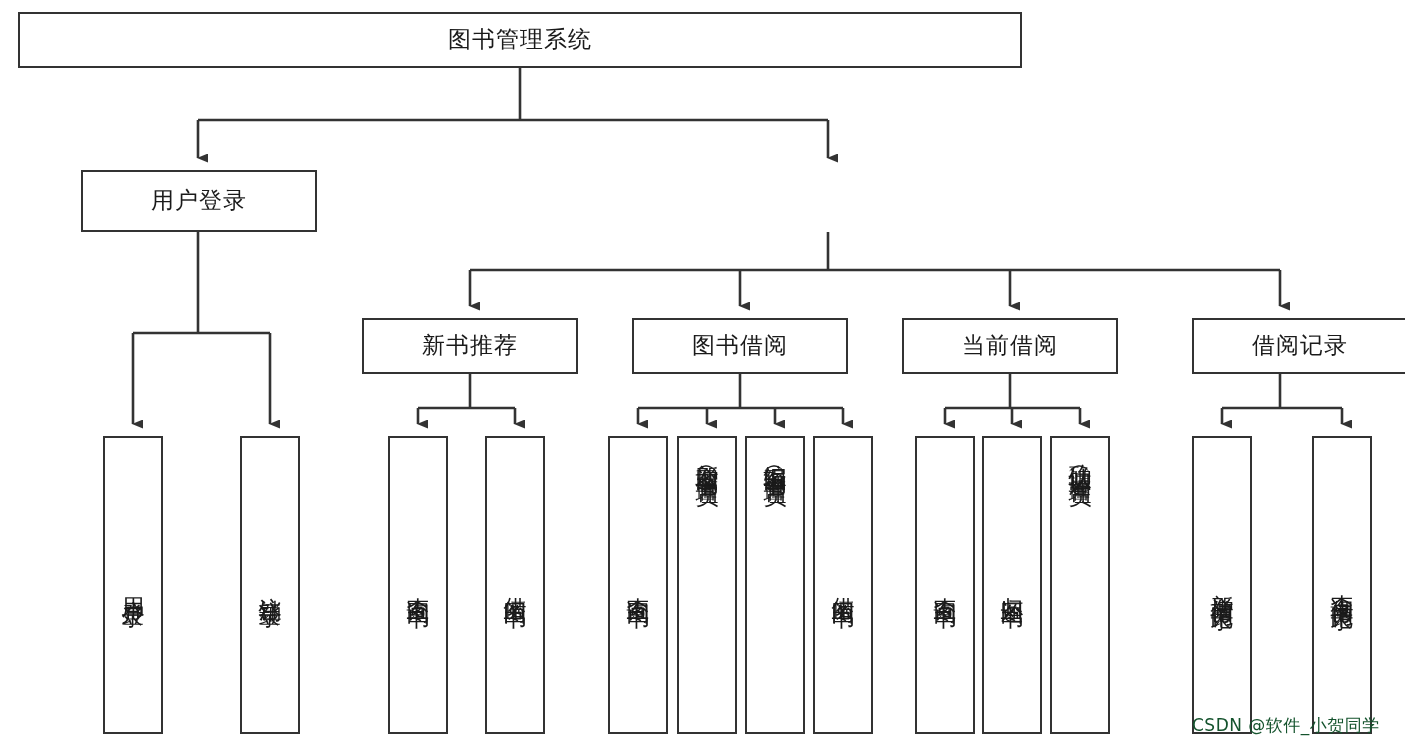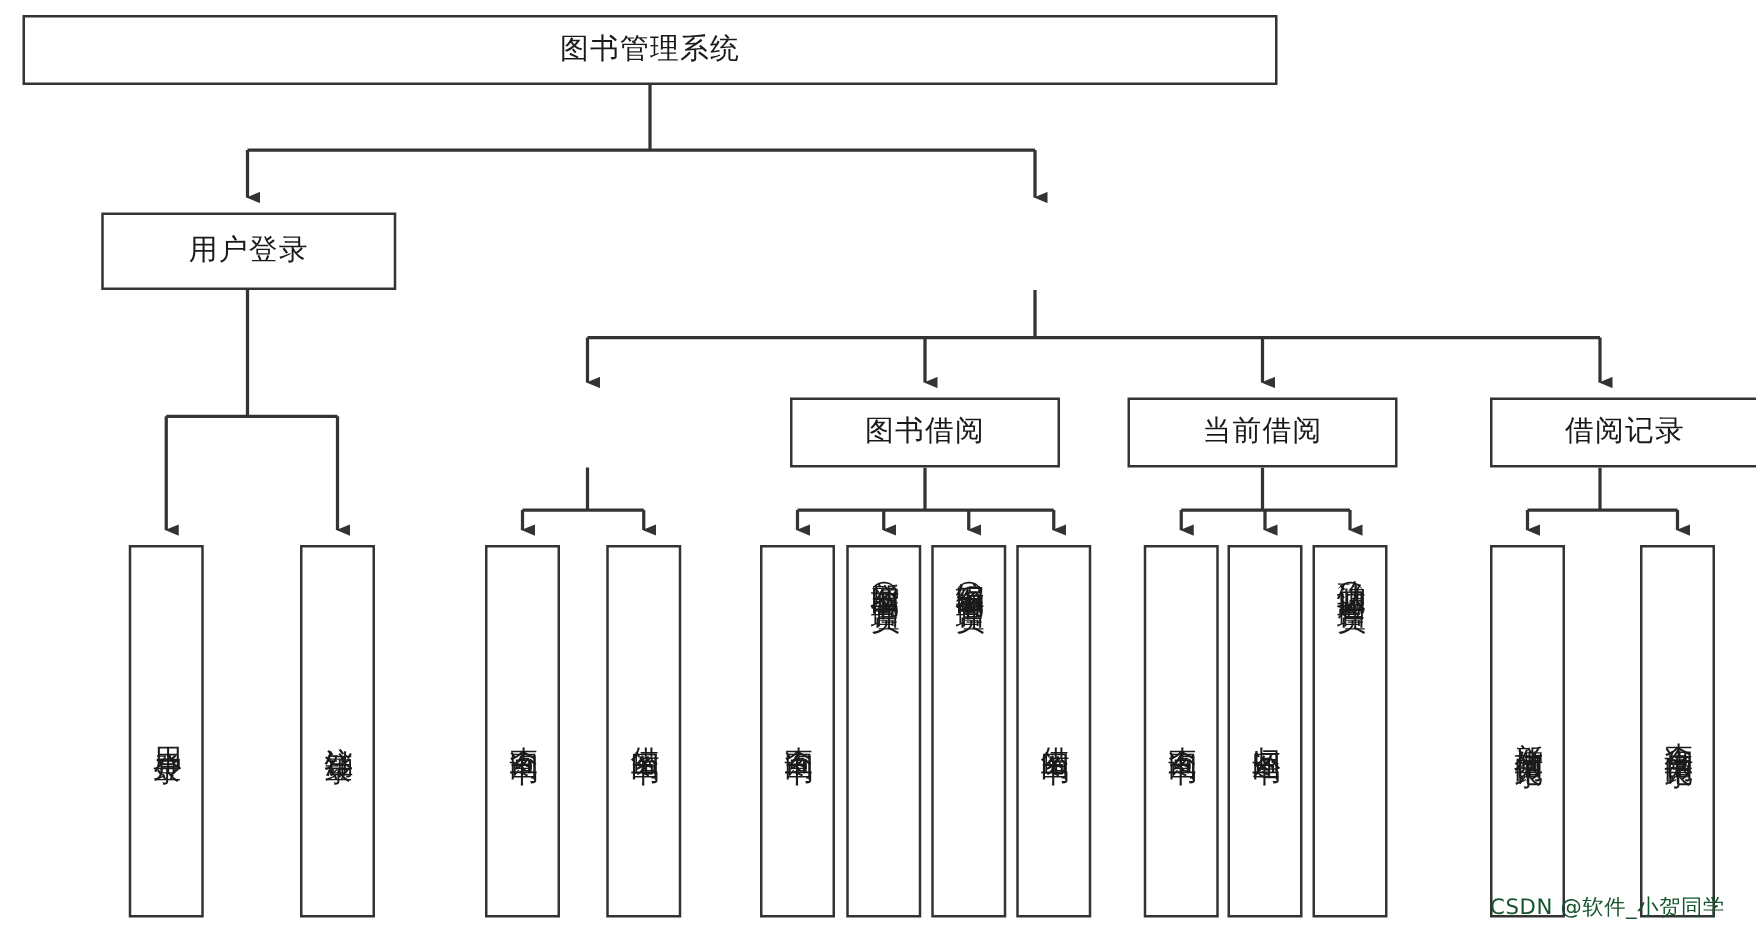--- a/index.html
+++ b/index.html
@@ -128,20 +128,23 @@
   </svg>
 
   <div class="node horizontal" style="left: 18px; top: 12px; width: 1004px; height: 56px;">
     <span class="node-label">图书管理系统</span>
   </div>
 
   <div class="node horizontal" style="left: 81px; top: 170px; width: 236px; height: 62px;">
     <span class="node-label">用户登录</span>
   </div>
 
+  <div class="node horizontal" style="left: 362px; top: 318px; width: 216px; height: 56px;">
+    <span class="node-label">新书推荐</span>
+  </div>
   <div class="node horizontal" style="left: 902px; top: 318px; width: 216px; height: 56px;">
     <span class="node-label">当前借阅</span>
   </div>
   <div class="node horizontal" style="left: 632px; top: 318px; width: 216px; height: 56px;">
     <span class="node-label">图书借阅</span>
   </div>
   <div class="node horizontal" style="left: 1172px; top: 318px; width: 216px; height: 56px; margin-left: 20px;">
     <span class="node-label">借阅记录</span>
   </div>
 

